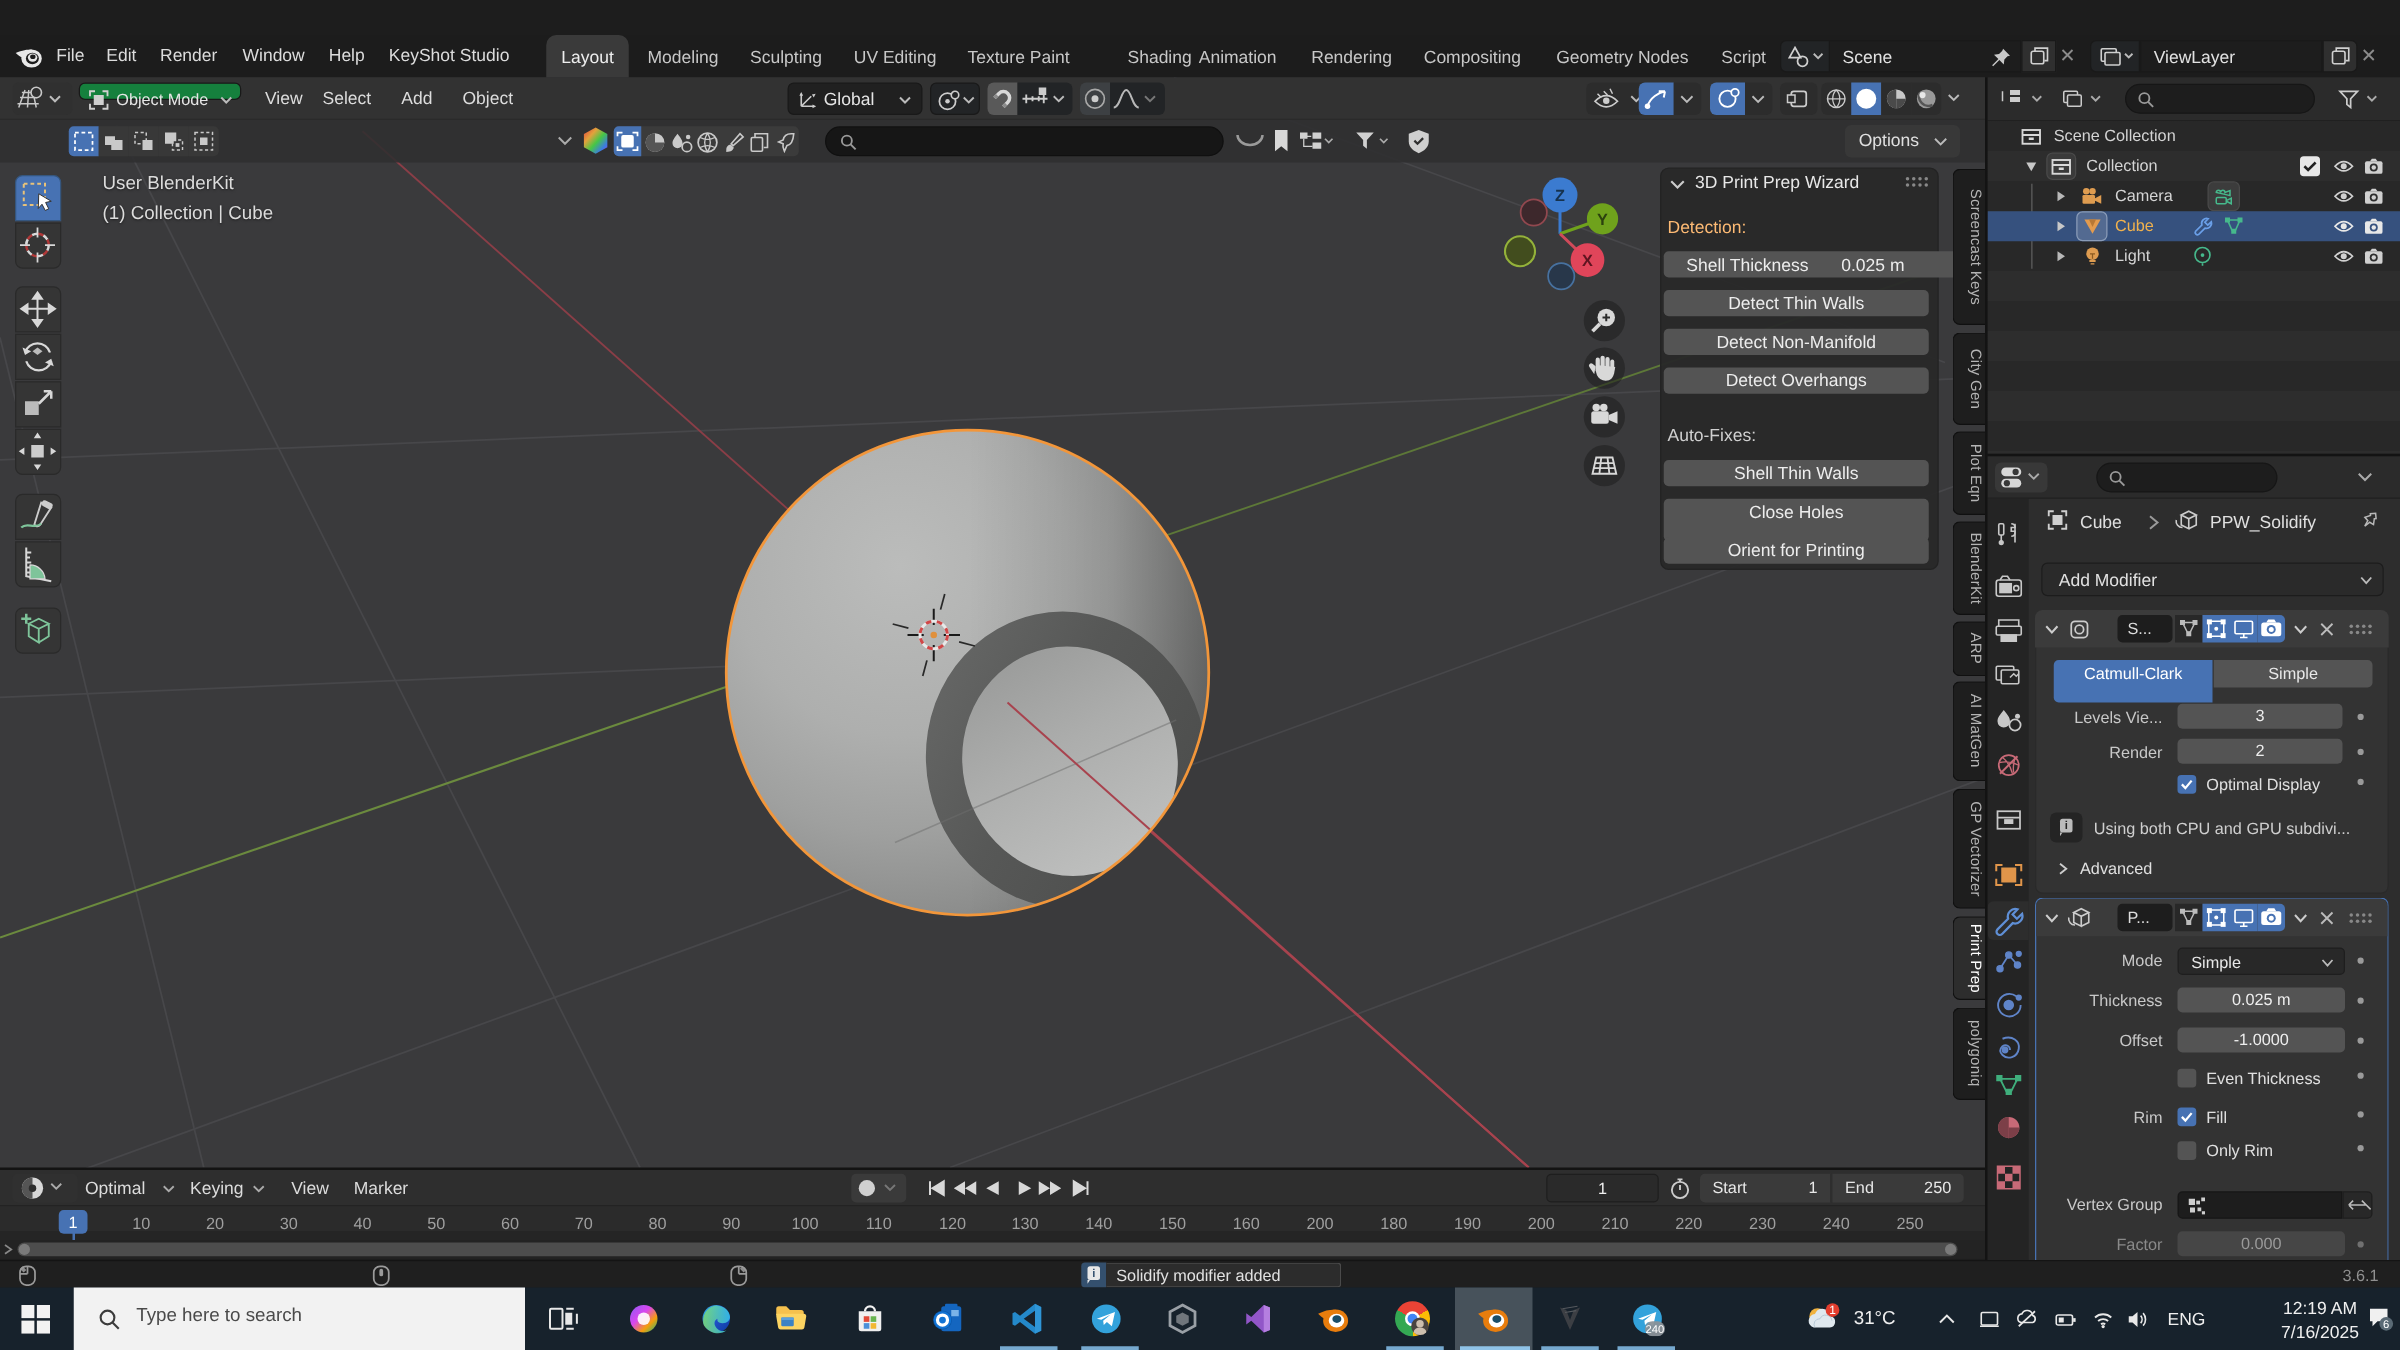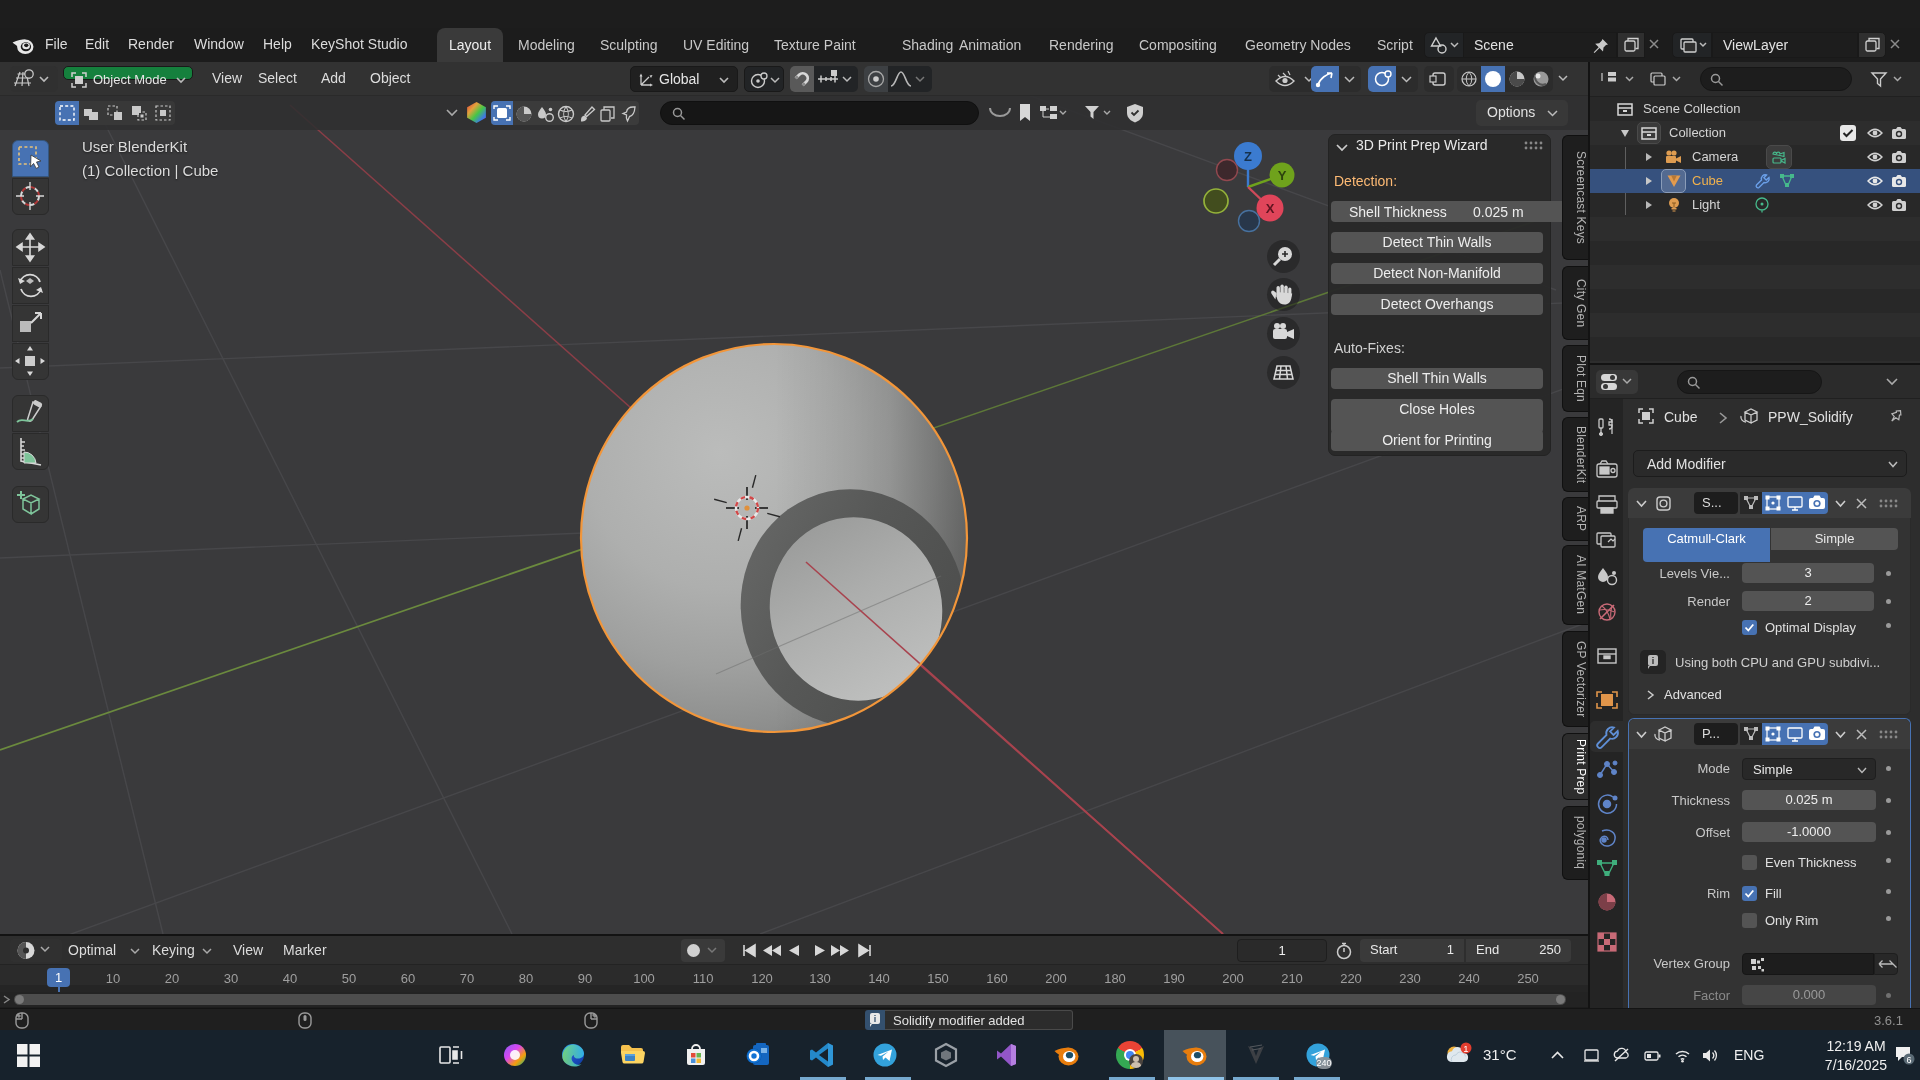--- a/index.html
+++ b/index.html
@@ -1197,20 +1197,27 @@
   </div>
   <div class="abs" id="taskbar">
     <svg class="abs" style="left:17px;top:14px" width="23" height="23" viewBox="0 0 23 23">
         <g fill="#f2f2f2">
           <rect x="0" y="0" width="10.5" height="10.5"></rect>
           <rect x="12.5" y="0" width="10.5" height="10.5"></rect>
           <rect x="0" y="12.5" width="10.5" height="10.5"></rect>
           <rect x="12.5" y="12.5" width="10.5" height="10.5"></rect>
         </g>
       </svg>
+    <div class="abs" style="left:59px;top:0;width:361px;height:50px;background:#f2f2f2;">
+      <svg class="abs" style="left:19px;top:16px" width="19" height="19" viewBox="0 0 19 19">
+          <circle cx="8" cy="8" r="5.5" fill="none" stroke="#3c3c3c" stroke-width="1.7"></circle>
+          <path d="M12 12 l5 5" stroke="#3c3c3c" stroke-width="1.7"></path>
+        </svg>
+      <span class="abs" style="left:50px;top:14px;font-size:15px;color:#4a4a4a;">Type here to search</span>
+    </div>
     <div id="tbicons">
       <svg class="tbico" style="left:437px;" viewBox="0 0 28 28">
           <g fill="none" stroke="#e8e8e8" stroke-width="1.6">
             <rect x="3" y="6" width="10" height="16" rx="1"></rect>
             <path d="M16 6 h6 M16 22 h6 M24.5 6 v0 M24.5 10 v8"></path>
             <path d="M16 10 h4 v8 h-4 Z" fill="#e8e8e8"></path>
           </g>
         </svg>
       <svg class="tbico" style="left:501px;" viewBox="0 0 28 28">
         <defs>

